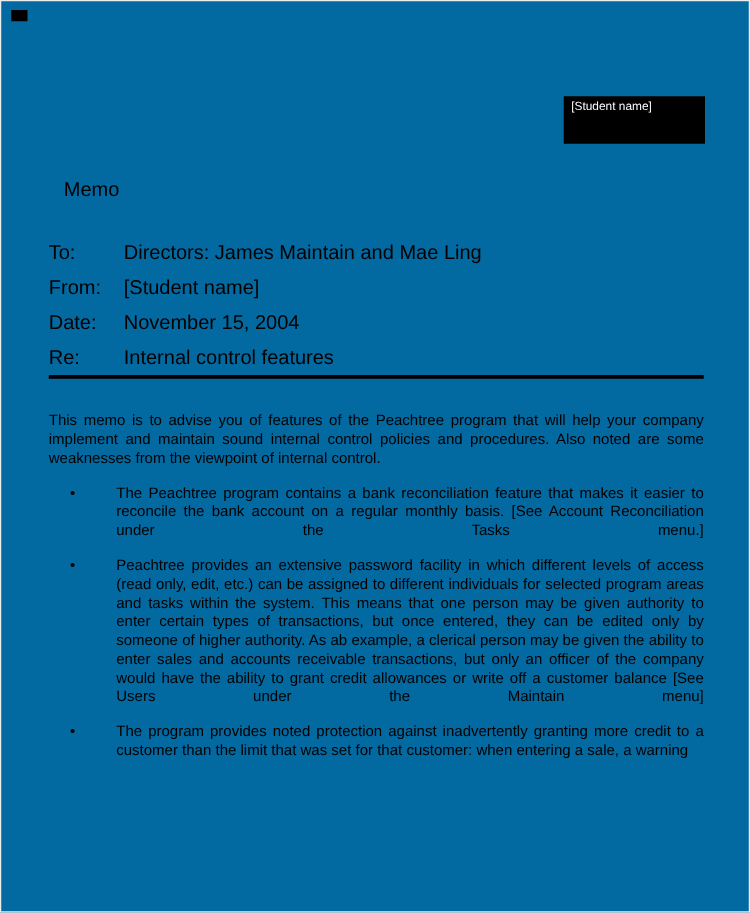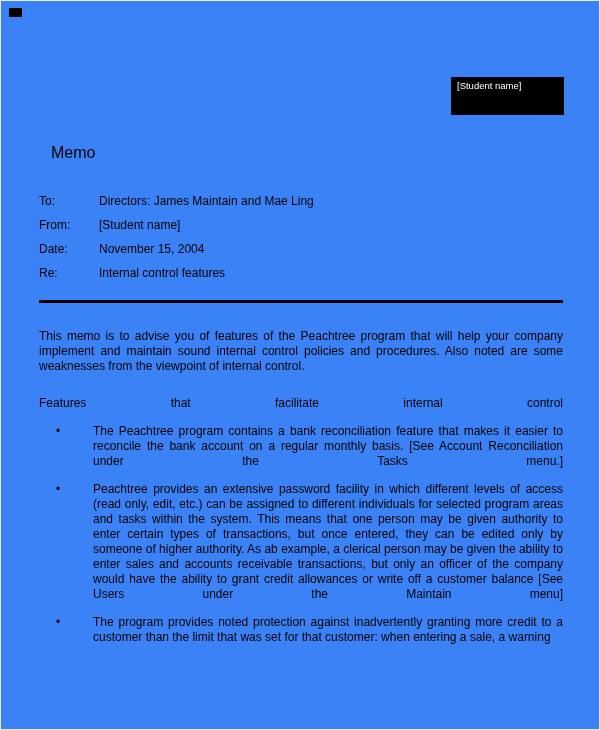--- a/index.html
+++ b/index.html
@@ -6,41 +6,41 @@
   html, body { background: #ffffff; }
   body {
     width: 600px; height: 730px;
     position: relative;
     font-family: "Liberation Sans", sans-serif;
     color: #000;
     overflow: hidden;
   }
   .page {
     position: absolute; inset: 0;
-    background: #3b82f6;
+    background: #0369a1;
     border: 1px solid #ececec;
   }
   .corner-mark {
     position: absolute; left: 8px; top: 7px;
     width: 13px; height: 9px; background: #000;
   }
   .student-box {
     position: absolute; left: 450px; top: 76px;
     width: 113px; height: 38px;
     background: #000; color: #fff;
     font-size: 9.5px; line-height: 12px;
     padding: 3px 4px 0 6px;
   }
   .memo-title {
     position: absolute; left: 50px; top: 143px;
     font-size: 16px; font-weight: normal;
   }
   .fields {
     position: absolute; left: 38px; top: 193px;
-    width: 524px; font-size: 12px;
+    width: 524px; font-size: 16px;
   }
   .field-row { display: flex; margin-bottom: 10px; }
   .field-label { width: 60px; flex: 0 0 60px; }
   .field-value { flex: 1; }
   .rule {
     position: absolute; left: 38px; top: 299px;
     width: 524px; height: 0;
     border: none; border-top: 3px solid #000;
   }
   .content {
@@ -91,21 +91,20 @@
       <span class="field-label">Re:</span>
       <span class="field-value">Internal control features</span>
     </div>
   </div>
 
   <hr class="rule">
 
   <div class="content">
     <p class="intro">This memo is to advise you of features of the Peachtree program that will help your company implement and maintain sound internal control policies and procedures. Also noted are some weaknesses from the viewpoint of internal control.</p>
 
-    <div class="section-heading">Features that facilitate internal control</div>
 
     <div class="bullets">
 
       <div class="bullet-item">
         <span class="bullet-marker">•</span>
         <span class="bullet-text spread-last">The Peachtree program contains a bank reconciliation feature that makes it easier to reconcile the bank account on a regular monthly basis. [See Account Reconciliation under the Tasks menu.]</span>
       </div>
 
       <div class="bullet-item">
         <span class="bullet-marker">•</span>

